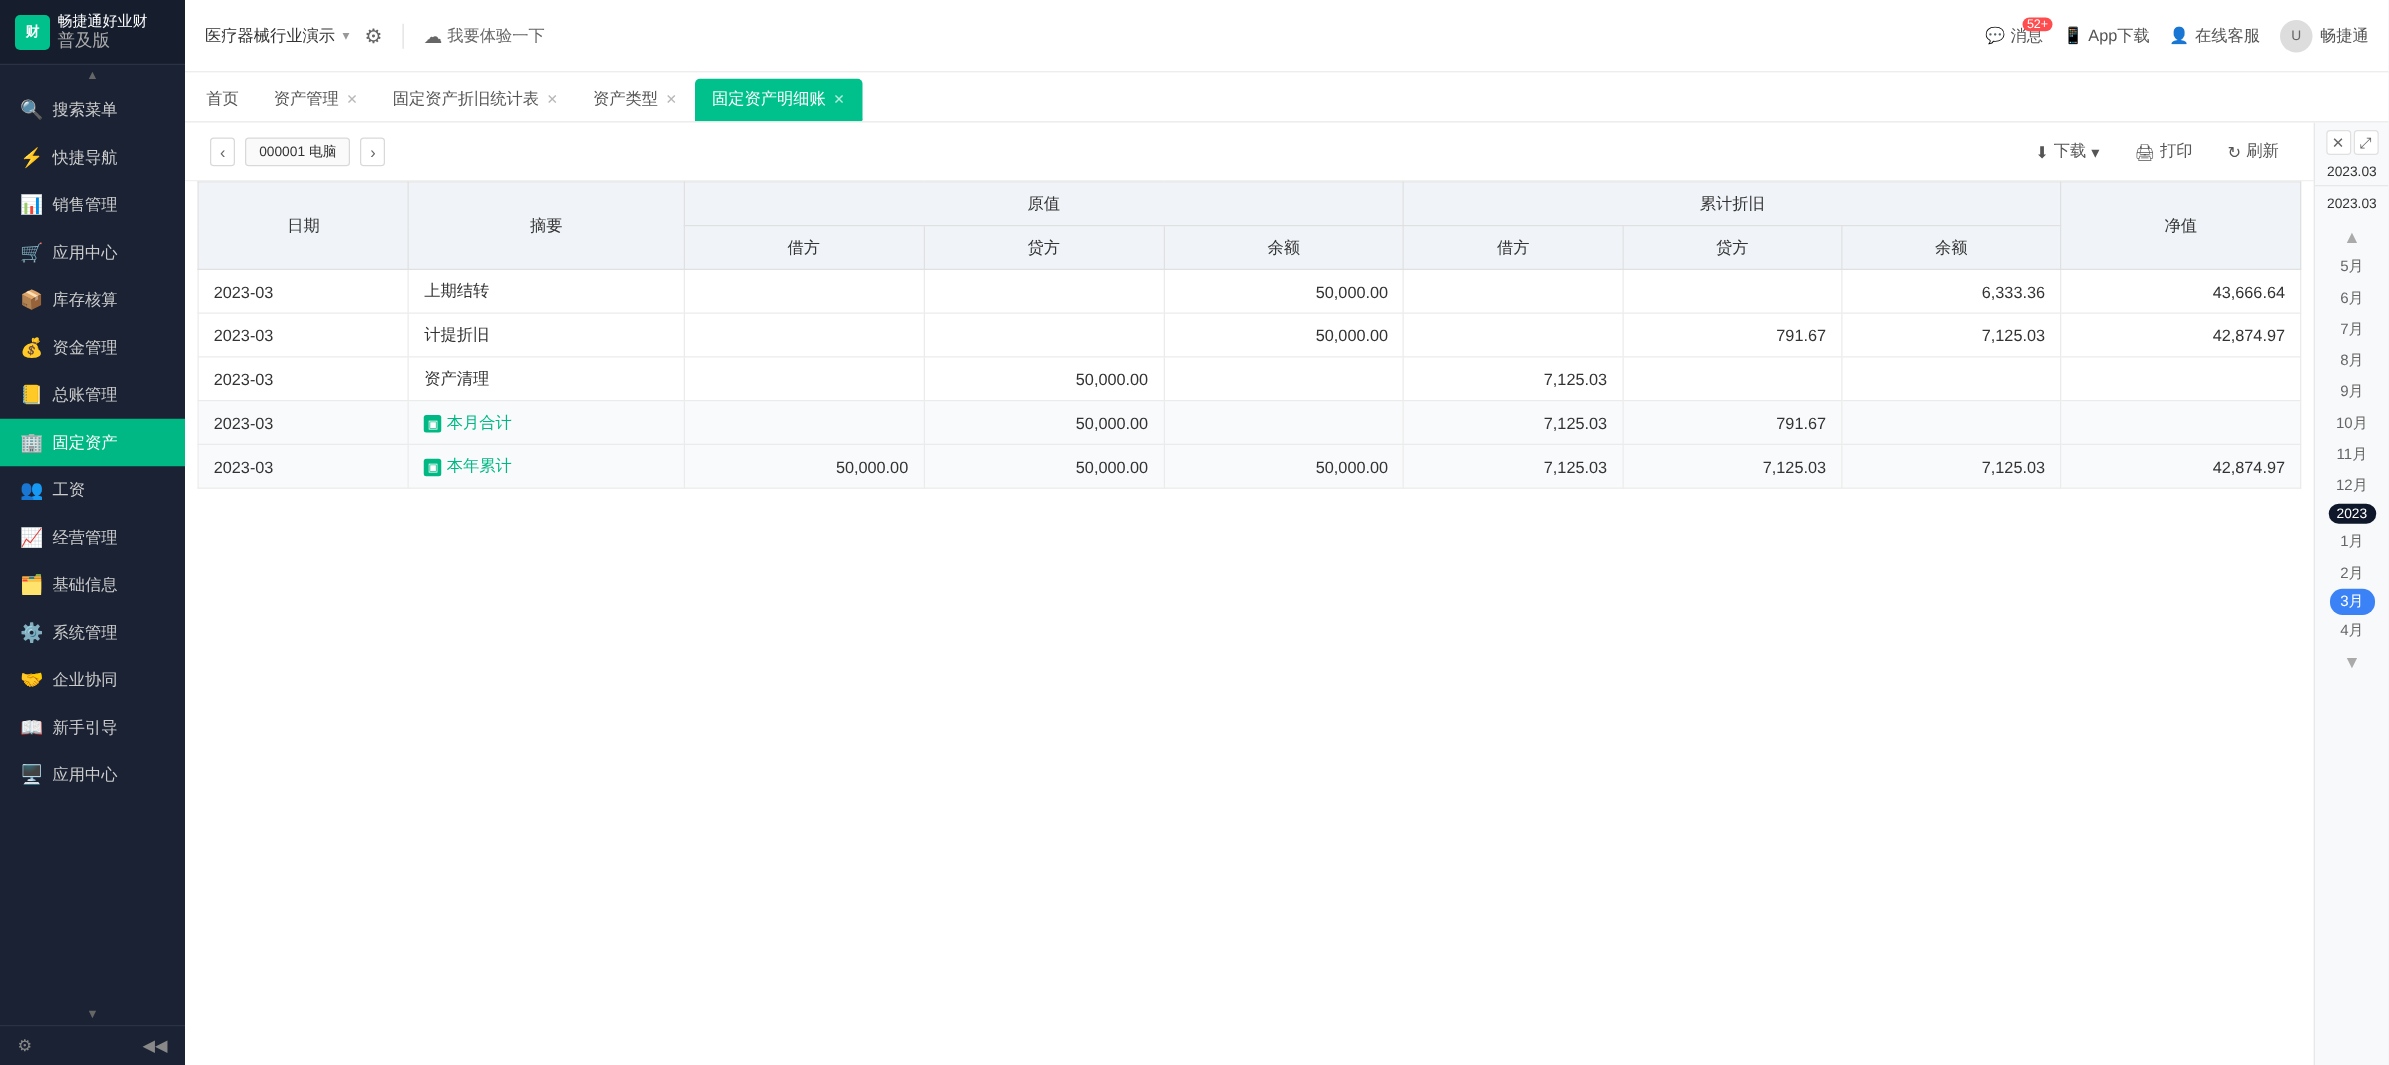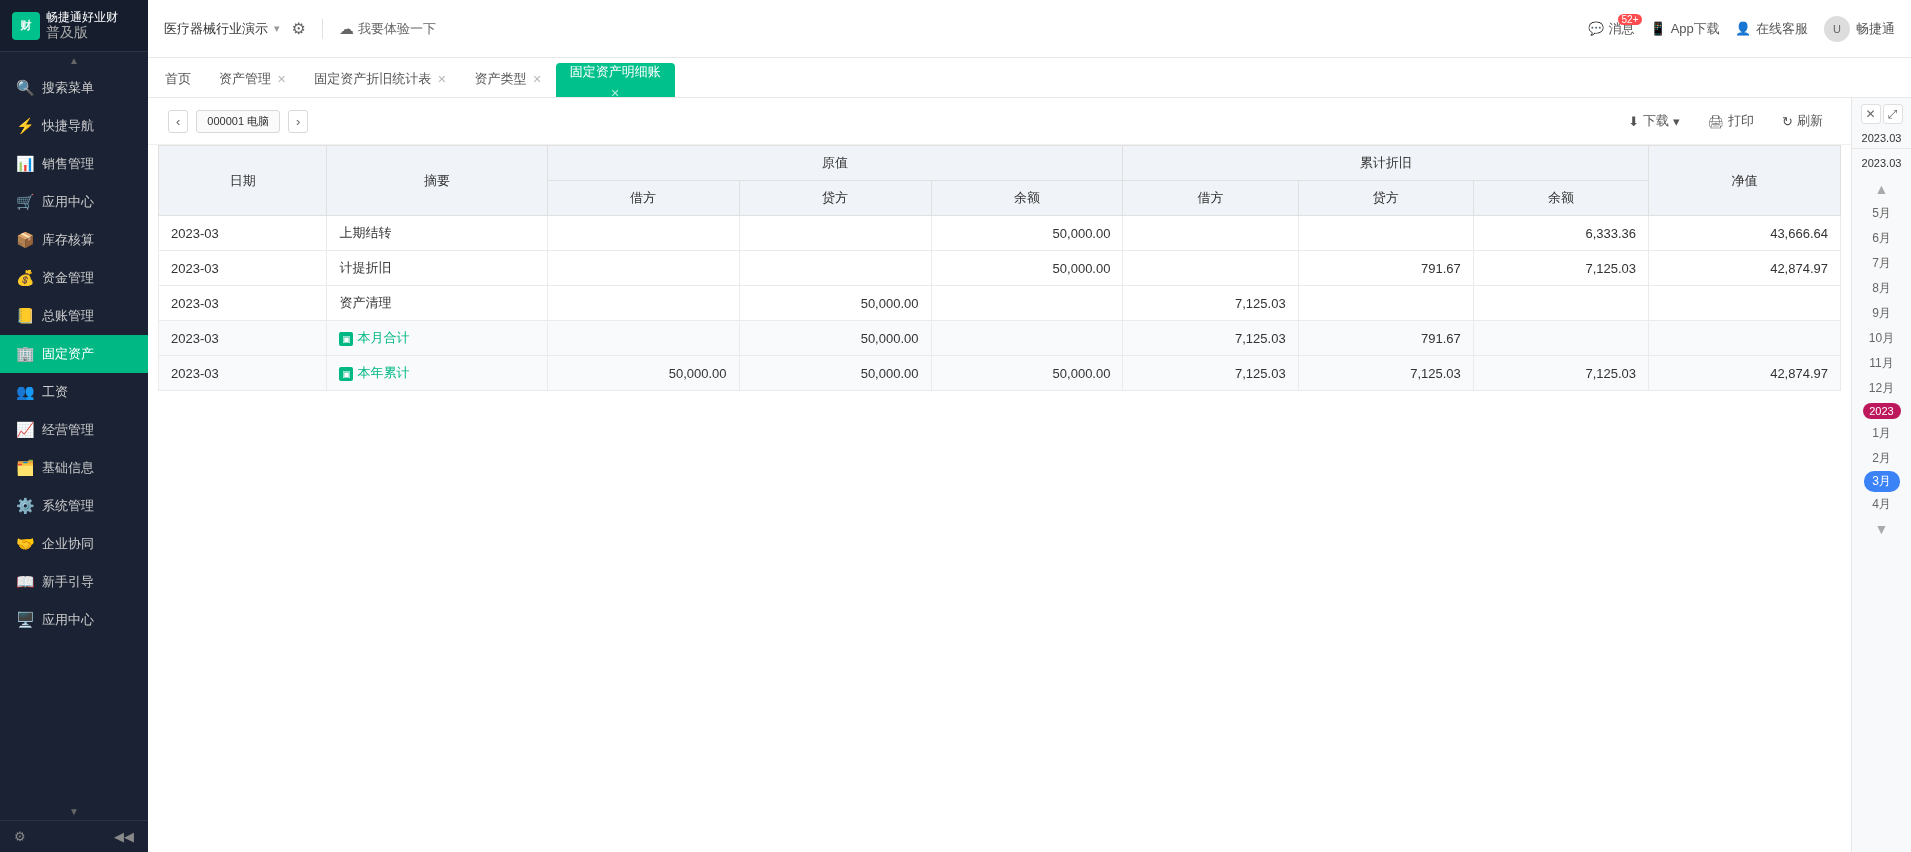--- a/index.html
+++ b/index.html
@@ -105,21 +105,20 @@
     .tab {
       height: 34px; padding: 0 14px;
       display: flex; align-items: center; gap: 6px;
       cursor: pointer; font-size: 13px; color: #555;
       border-bottom: 2px solid transparent;
       white-space: nowrap;
     }
     .tab.active {
       background: #00c08b; color: #fff; border-bottom: 2px solid #00c08b;
       border-radius: 4px 4px 0 0;
-      flex-direction: column;
     }
     .tab.plain { border-bottom: 2px solid transparent; color: #555; }
     .tab .close-btn { font-size: 11px; color: inherit; opacity: 0.7; cursor: pointer; }
     .tab.plain .close-btn { color: #999; }
 
     
     .content-area {
       flex: 1;
       display: flex;
       overflow: hidden;
@@ -200,21 +199,21 @@
     }
     .timeline-item {
       width: 100%; text-align: center; padding: 4px 0;
       color: #666; cursor: pointer; font-size: 12px;
     }
     .timeline-item.active {
       background: #3b82f6; color: #fff; border-radius: 10px;
       width: 36px; margin: 0 auto; padding: 2px 0;
     }
     .timeline-item.year-badge {
-      background: #be185d; color: #fff; border-radius: 10px;
+      background: #0f172a; color: #fff; border-radius: 10px;
       width: 38px; margin: 2px auto; padding: 2px 0; font-size: 11px;
     }
     .timeline-top-btns {
       display: flex; gap: 2px; margin-bottom: 4px;
     }
     .tl-arrow {
       width: 20px; height: 20px; border: 1px solid #e0e0e0; background: #fff;
       border-radius: 3px; display: flex; align-items: center; justify-content: center;
       cursor: pointer; color: #666; font-size: 12px;
     }

